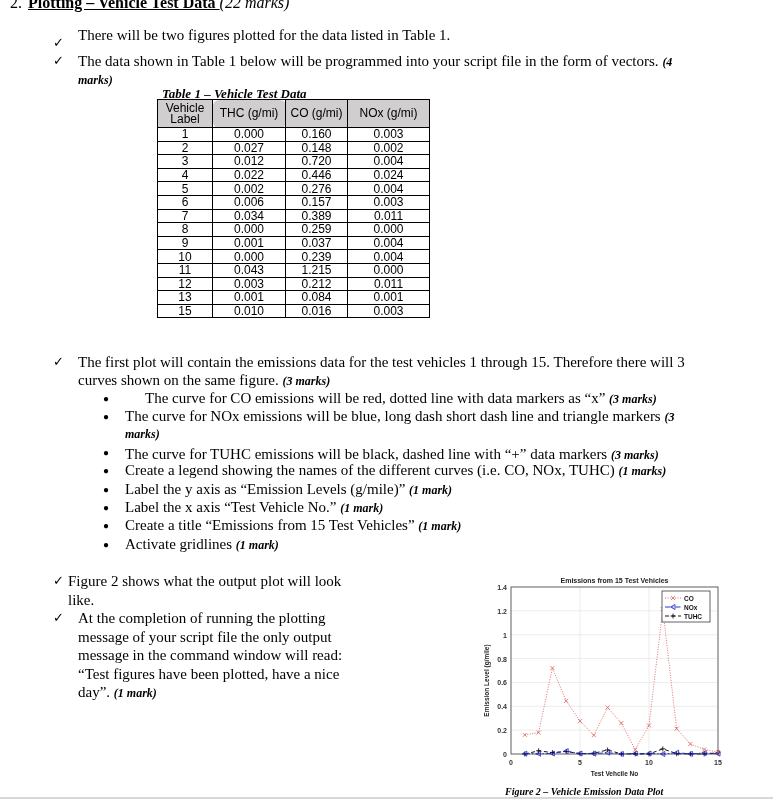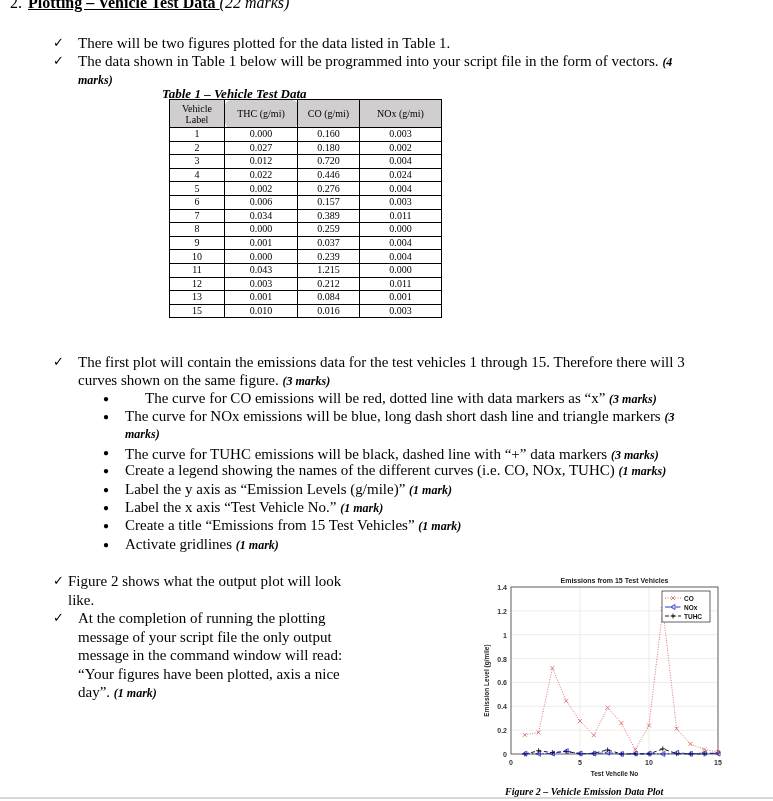--- a/index.html
+++ b/index.html
@@ -8,38 +8,38 @@
   .abs { position: absolute; }
   .serif { font-family: "Liberation Serif", serif; font-size: 15px; line-height: 18px; }
   .marks { font-style: italic; font-weight: bold; font-size: 12px; }
   .heading { left: 10px; top: -6px; font-size: 16px; }
   .heading .num { margin-right: 6px; }
   .heading .title { font-weight: bold; text-decoration: underline; }
   .heading .hm { font-style: italic; }
   .check { position: absolute; font-size: 13px; }
   .bullet { position: absolute; font-size: 10px; }
   .tbl-cap { left: 162px; top: 85px; font-style: italic; font-weight: bold; font-size: 13px; }
-  table.data { position: absolute; left: 169px; top: 99px; border-collapse: collapse; font-family: Liberation Serif, serif; font-size: 10px; }
+  table.data { position: absolute; left: 157px; top: 99px; border-collapse: collapse; font-family: Liberation Sans, sans-serif; font-size: 12px; }
   table.data th, table.data td { border: 1px solid #000; text-align: center; padding: 0; }
   table.data th { background: #d0cece; font-weight: normal; height: 28px; line-height: 11px; }
   table.data td { height: 13.6px; line-height: 12px; }
   .c0 { width: 55px; } .c1 { width: 73px; border-radius: 6px; } .c2 { width: 62px; } .c3 { width: 82px; }
   .bottom-rule { left: 0; top: 797px; width: 773px; height: 2px; background: #d8d8d8; }
   .fig-cap { left: 505px; top: 783px; font-style: italic; font-weight: bold; font-size: 10px; white-space: nowrap; }
   svg text { font-family: "Liberation Sans", sans-serif; }
 </style>
 </head>
 <body>
 
 <div class="abs serif heading">
   <span class="num">2.</span><span class="title">Plotting – Vehicle Test Data </span><span class="hm">(22 marks)</span>
 </div>
 
 <span class="check" style="left:53px;top:35px;">✓</span>
-<div class="abs serif" style="left:78px;top:34px;text-align:center;">There will be two figures plotted for the data listed in Table 1.</div>
+<div class="abs serif" style="left:78px;top:26px;text-align:center;">There will be two figures plotted for the data listed in Table 1.</div>
 <span class="check" style="left:53px;top:53px;">✓</span>
 <div class="abs serif" style="left:78px;top:52px;white-space:nowrap;">
   <span>The data shown in Table 1 below will be programmed into your script file in the form of vectors.</span>
   <span class="marks">(4</span>
 </div>
 <div class="abs serif marks" style="left:78px;top:71px;">marks)</div>
 
 <div class="abs serif tbl-cap">Table 1 – Vehicle Test Data</div>
 <table class="data">
   <thead>
@@ -55,21 +55,21 @@
   <tbody>
     <tr>
         <td>1</td>
         <td>0.000</td>
         <td>0.160</td>
         <td>0.003</td>
       </tr>
     <tr>
         <td>2</td>
         <td>0.027</td>
-        <td>0.180</td>
+        <td>0.148</td>
         <td>0.002</td>
       </tr>
     <tr>
         <td>3</td>
         <td>0.012</td>
         <td>0.720</td>
         <td>0.004</td>
       </tr>
     <tr>
         <td>4</td>
@@ -175,21 +175,21 @@
 <span class="check" style="left:53px;top:573px;">✓</span>
 <div class="abs serif" style="left:68px;top:572px;line-height:19px;">
   <div>Figure 2 shows what the output plot will look</div>
   <div>like.</div>
 </div>
 <span class="check" style="left:53px;top:610px;">✓</span>
 <div class="abs serif" style="left:78px;top:609px;line-height:18.5px;">
   <div>At the completion of running the plotting</div>
   <div>message of your script file the only output</div>
   <div>message in the command window will read:</div>
-  <div>“Your figures have been plotted, axis a nice</div>
+  <div>“Test figures have been plotted, have a nice</div>
   <div><span>day”.</span> <span class="marks">(1 mark)</span></div>
 </div>
 
 <svg class="abs" style="left:470px;top:570px;" width="260" height="210" viewBox="470 570 260 210">
   <g id="chart-root">
       <rect x="511" y="587" width="207" height="167" fill="#fff" stroke="none"></rect>
       <line x1="511" x2="718" y1="754" y2="754" stroke="#e4e4e4" stroke-width="0.7"></line>
       <text x="507" y="757" font-size="7" font-weight="bold" fill="#333" text-anchor="end">0</text>
       <line x1="511" x2="718" y1="730.1428571428571" y2="730.1428571428571" stroke="#e4e4e4" stroke-width="0.7"></line>
       <text x="507" y="733.1428571428571" font-size="7" font-weight="bold" fill="#333" text-anchor="end">0.2</text>

